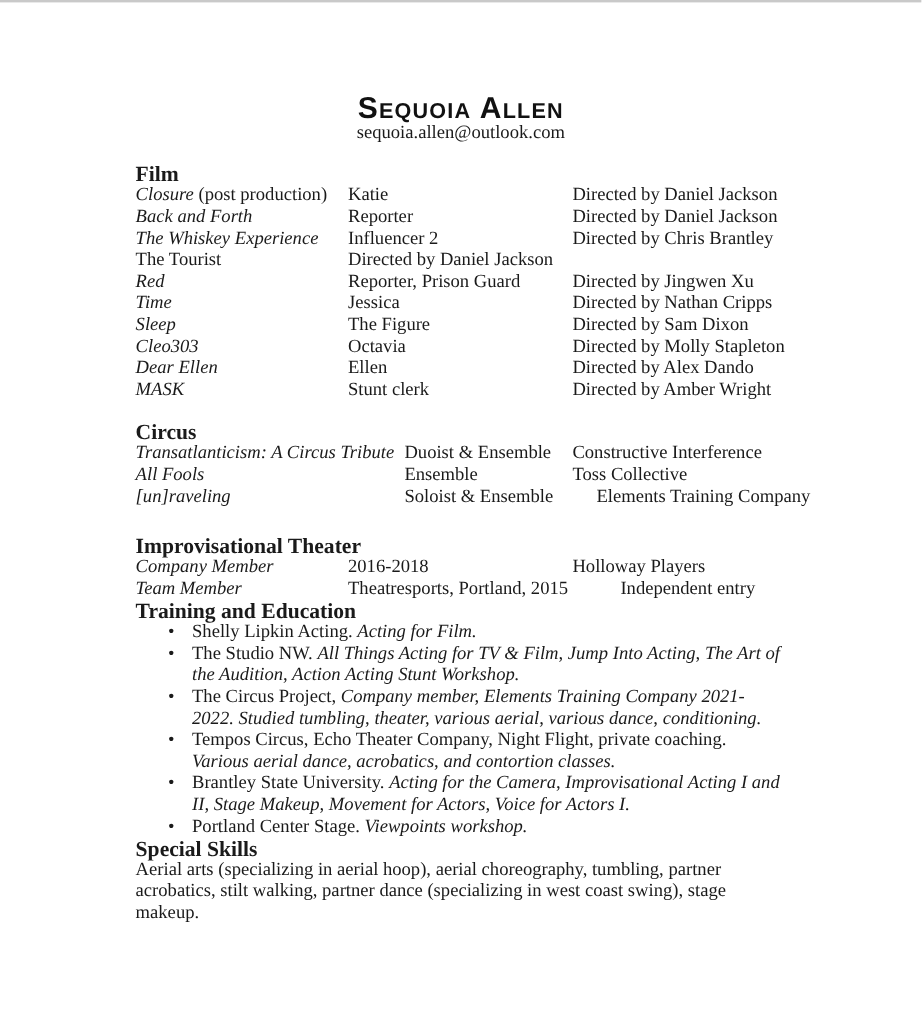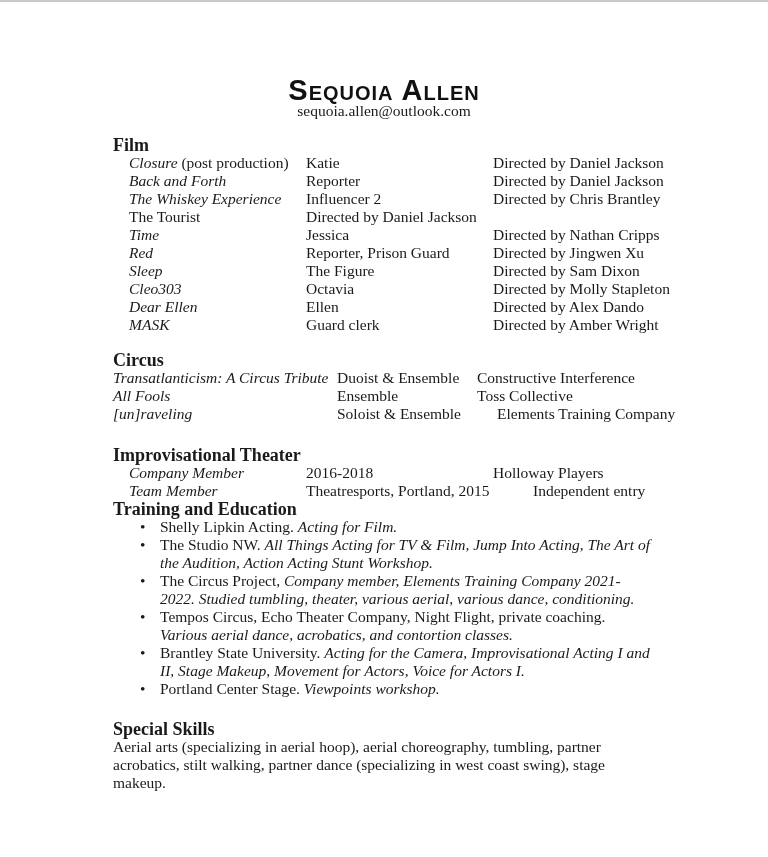--- a/index.html
+++ b/index.html
@@ -25,48 +25,48 @@
   }
   
   .header {
     text-align: center;
     margin-top: 76px;
   }
   .name {
     font-family: "Liberation Sans", sans-serif;
     font-weight: 700;
     font-variant: small-caps;
-    font-size: 29px;
+    font-size: 25px;
     line-height: 24px;
     letter-spacing: 1px;
     color: #111111;
   }
   .email, .stats {
     line-height: 18px;
   }
   
   .sec-h {
     font-weight: 700;
     margin: 0;
     font-size: 18px;
     line-height: 18px;
   }
   .sec-film    .sec-h { margin-top: 16px; }
   .sec-circus  .sec-h { margin-top: 17px; }
   .sec-improv  .sec-h { margin-top: 23px; }
   .sec-train   .sec-h { }
-  .sec-skills  .sec-h { margin-top: 22px; }
+  .sec-skills  .sec-h { }
   
   .row {
     display: grid;
     line-height: 18px;
   }
   .row > div { white-space: nowrap; }
   .sec-film .row,
-  .sec-improv .row { grid-template-columns: 177px 187px auto; margin-left: 16px; }
+  .sec-improv .row { grid-template-columns: 177px 187px auto; }
   .sec-circus .row { grid-template-columns: 224px 140px auto; }
   .it { font-style: italic; }
   .pad3-20 > .c3 { padding-left: 20px; }
   .pad3-40 > .c3 { padding-left: 40px; }
   
   ul.training {
     margin: 0;
     padding: 0;
     list-style: none;
   }
@@ -113,47 +113,47 @@
       <div class="row">
         <div class="c1"><span class="it">The Whiskey Experience</span><span></span></div>
         <div class="c2">Influencer 2</div>
         <div class="c3">Directed by Chris Brantley</div>
       </div>
       <div class="row">
         <div class="c2">The Tourist</div>
         <div class="c3">Directed by Daniel Jackson</div>
       </div>
       <div class="row">
+        <div class="c1"><span class="it">Red</span><span></span></div>
+        <div class="c2">Reporter, Prison Guard</div>
+        <div class="c3">Directed by Jingwen Xu</div>
+      </div>
+      <div class="row">
         <div class="c1"><span class="it">Time</span><span></span></div>
         <div class="c2">Jessica</div>
         <div class="c3">Directed by Nathan Cripps</div>
       </div>
       <div class="row">
-        <div class="c1"><span class="it">Red</span><span></span></div>
-        <div class="c2">Reporter, Prison Guard</div>
-        <div class="c3">Directed by Jingwen Xu</div>
-      </div>
-      <div class="row">
         <div class="c1"><span class="it">Sleep</span><span></span></div>
         <div class="c2">The Figure</div>
         <div class="c3">Directed by Sam Dixon</div>
       </div>
       <div class="row">
         <div class="c1"><span class="it">Cleo303</span><span></span></div>
         <div class="c2">Octavia</div>
         <div class="c3">Directed by Molly Stapleton</div>
       </div>
       <div class="row">
         <div class="c1"><span class="it">Dear Ellen</span><span></span></div>
         <div class="c2">Ellen</div>
         <div class="c3">Directed by Alex Dando</div>
       </div>
       <div class="row">
         <div class="c1"><span class="it">MASK</span><span></span></div>
-        <div class="c2">Guard clerk</div>
+        <div class="c2">Stunt clerk</div>
         <div class="c3">Directed by Amber Wright</div>
       </div>
   </div>
 
   <div class="sec-circus">
     <h3 class="sec-h">Circus</h3>
     <div class="row">
         <div class="c1 it">Transatlanticism: A Circus Tribute</div>
         <div class="c2">Duoist &amp; Ensemble</div>
         <div class="c3">Constructive Interference</div>

